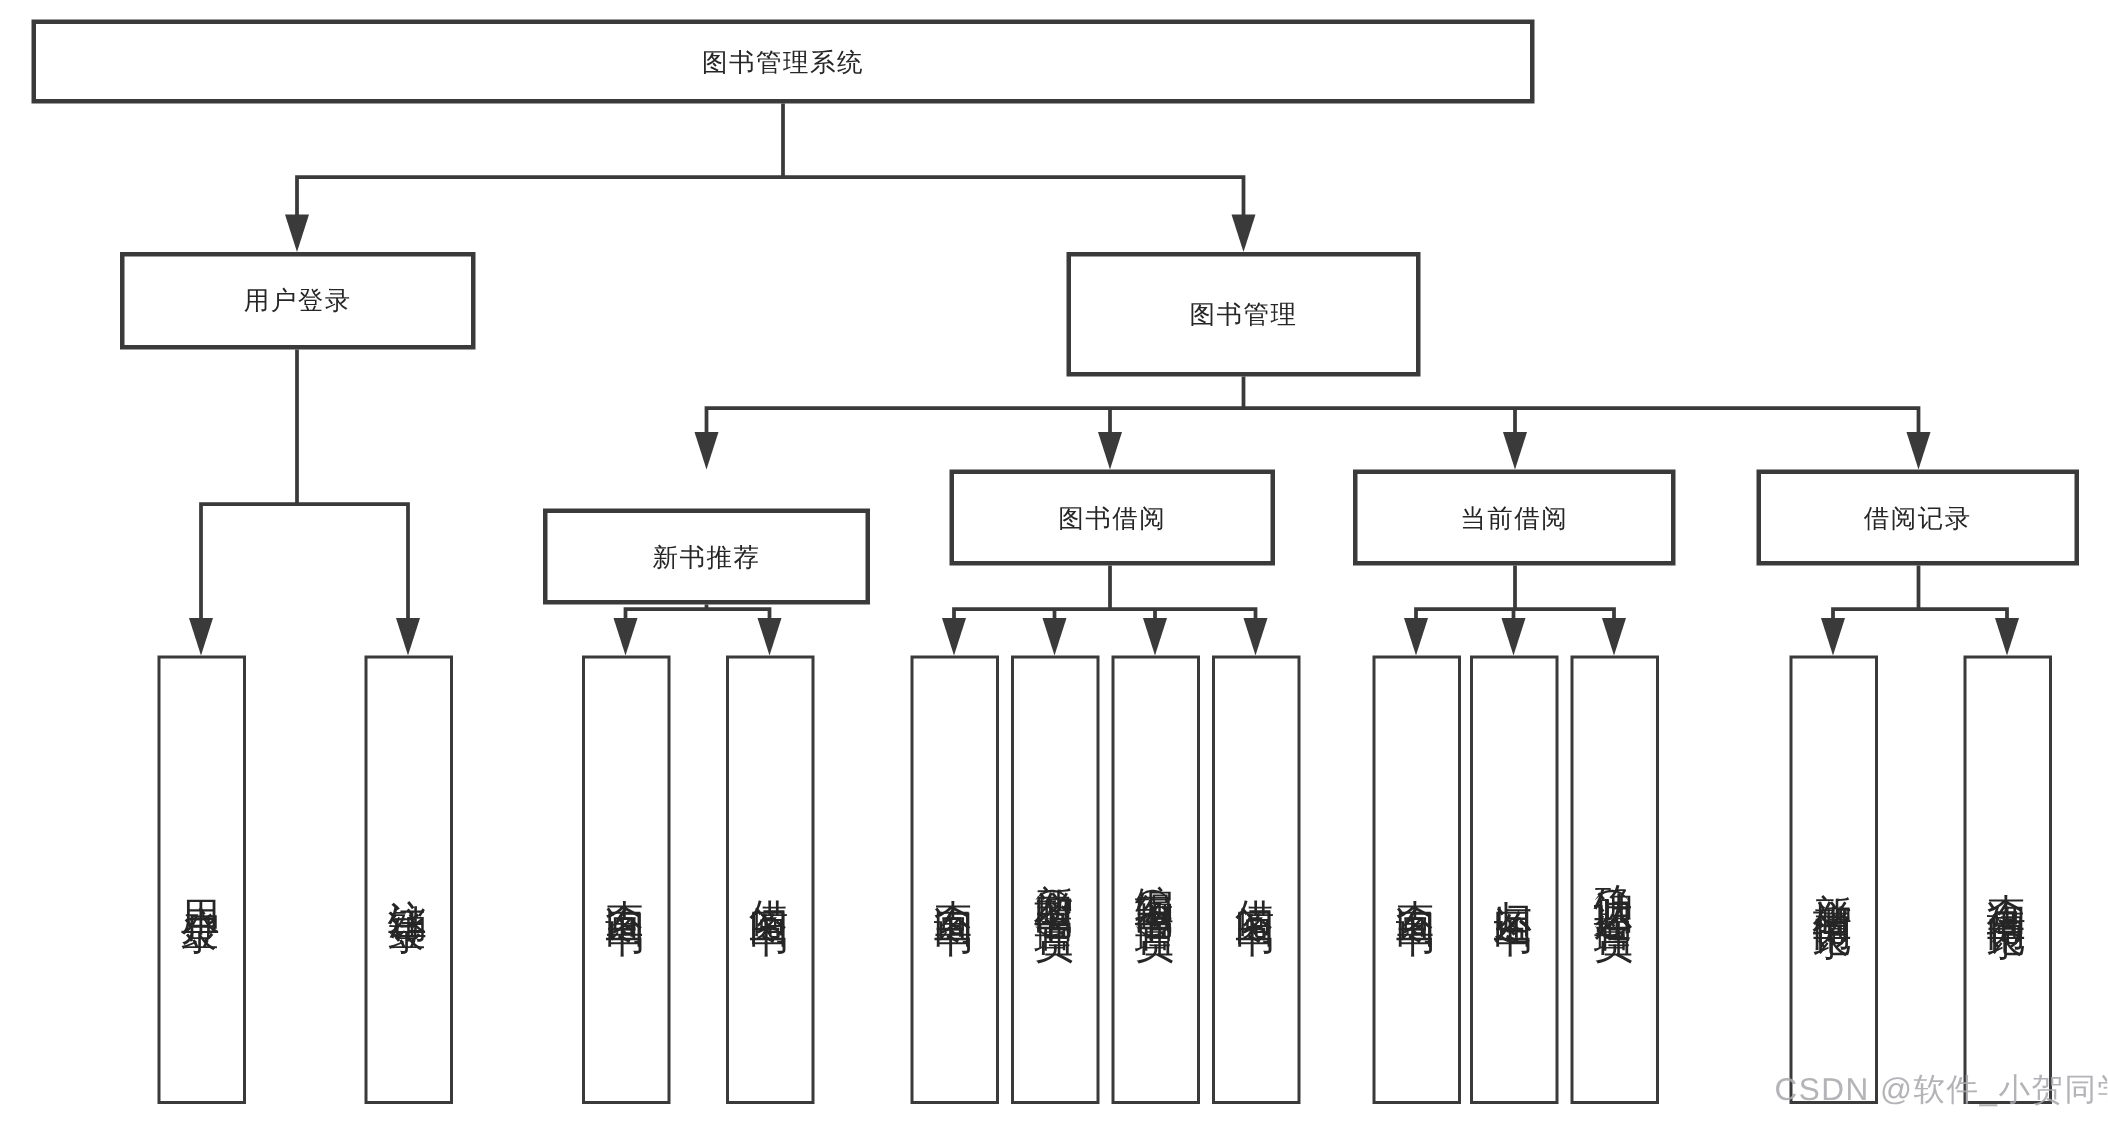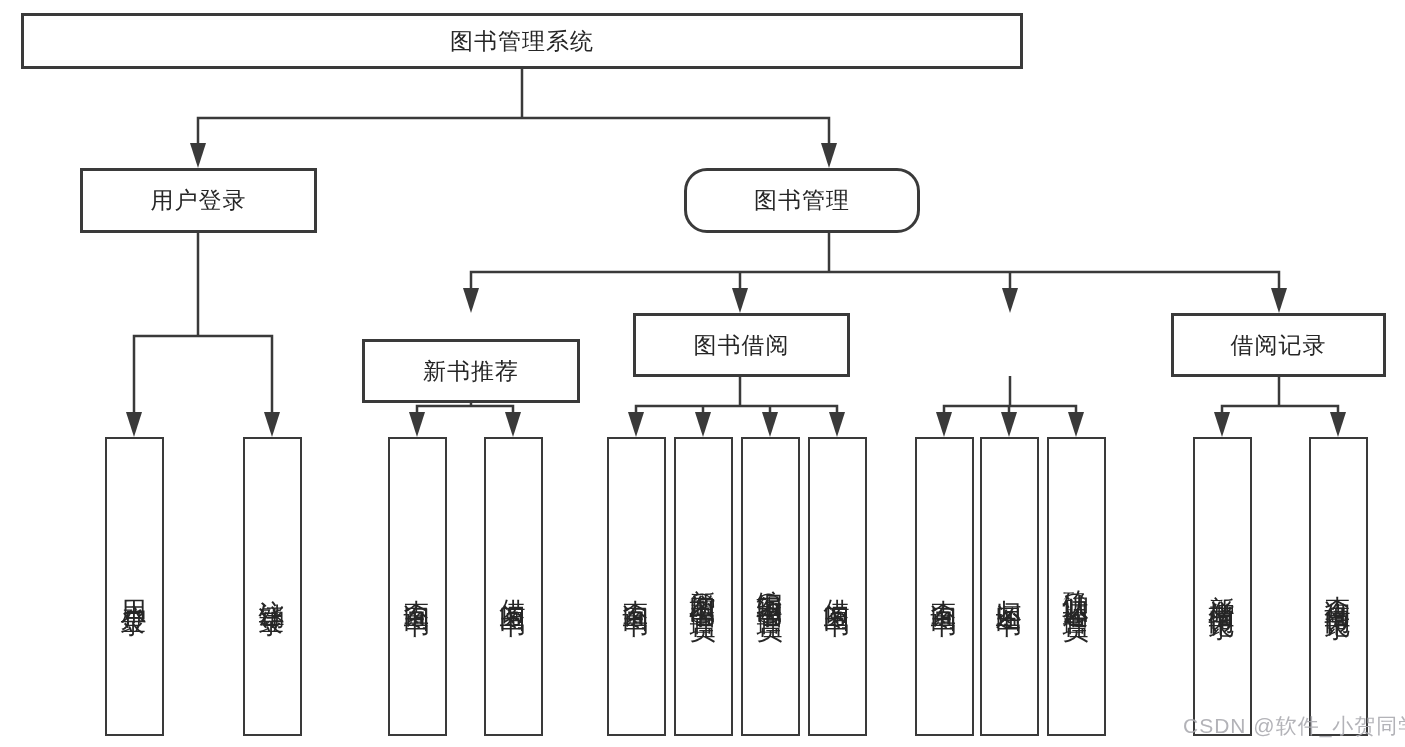--- a/index.html
+++ b/index.html
@@ -10,21 +10,21 @@
     font-family: "Liberation Sans", "DejaVu Sans", sans-serif;
     overflow: hidden;
   }
   #edges { position: absolute; left: 0; top: 0; z-index: 0; }
   .hbox {
     position: absolute; z-index: 1;
     box-sizing: border-box;
     border: 3px solid #3a3a3a;
     background: #ffffff;
     display: flex; align-items: center; justify-content: center;
-    font-size: 23px; color: #262626;
+    font-size: 17px; color: #262626;
     letter-spacing: 1px;
   }
   .vbox {
     position: absolute; z-index: 1;
     box-sizing: border-box;
     border: 2.5px solid #3a3a3a;
     background: #ffffff;
     display: flex; align-items: center; justify-content: center;
     writing-mode: vertical-rl; text-orientation: mixed;
     font-size: 26px; letter-spacing: 4px; color: #262626;
@@ -104,29 +104,32 @@
     </g>
   </svg>
 
   <div class="hbox" style="left:21px; top:13px; width:1002px; height:56px;">
     <span>图书管理系统</span>
   </div>
 
   <div class="hbox" style="left:80px; top:168px; width:237px; height:65px;">
     <span>用户登录</span>
   </div>
-  <div class="hbox" style="left:684px; top:168px; width:236px; height:65px;border-radius:23px;">
+  <div class="hbox" style="left:711px; top:168px; width:236px; height:83px;">
     <span>图书管理</span>
   </div>
 
   <div class="hbox" style="left:362px; top:313px; width:218px; height:64px;margin-top:26px;">
     <span>新书推荐</span>
   </div>
   <div class="hbox" style="left:633px; top:313px; width:217px; height:64px;">
     <span>图书借阅</span>
+  </div>
+  <div class="hbox" style="left:902px; top:313px; width:215px; height:64px;">
+    <span>当前借阅</span>
   </div>
   <div class="hbox" style="left:1171px; top:313px; width:215px; height:64px;">
     <span>借阅记录</span>
   </div>
 
   <div class="vbox" style="left:105px; top:437px; width:59px; height:299px;">
     <span>用户登录</span>
   </div>
   <div class="vbox" style="left:243px; top:437px; width:59px; height:299px;">
     <span>注销登录</span>

